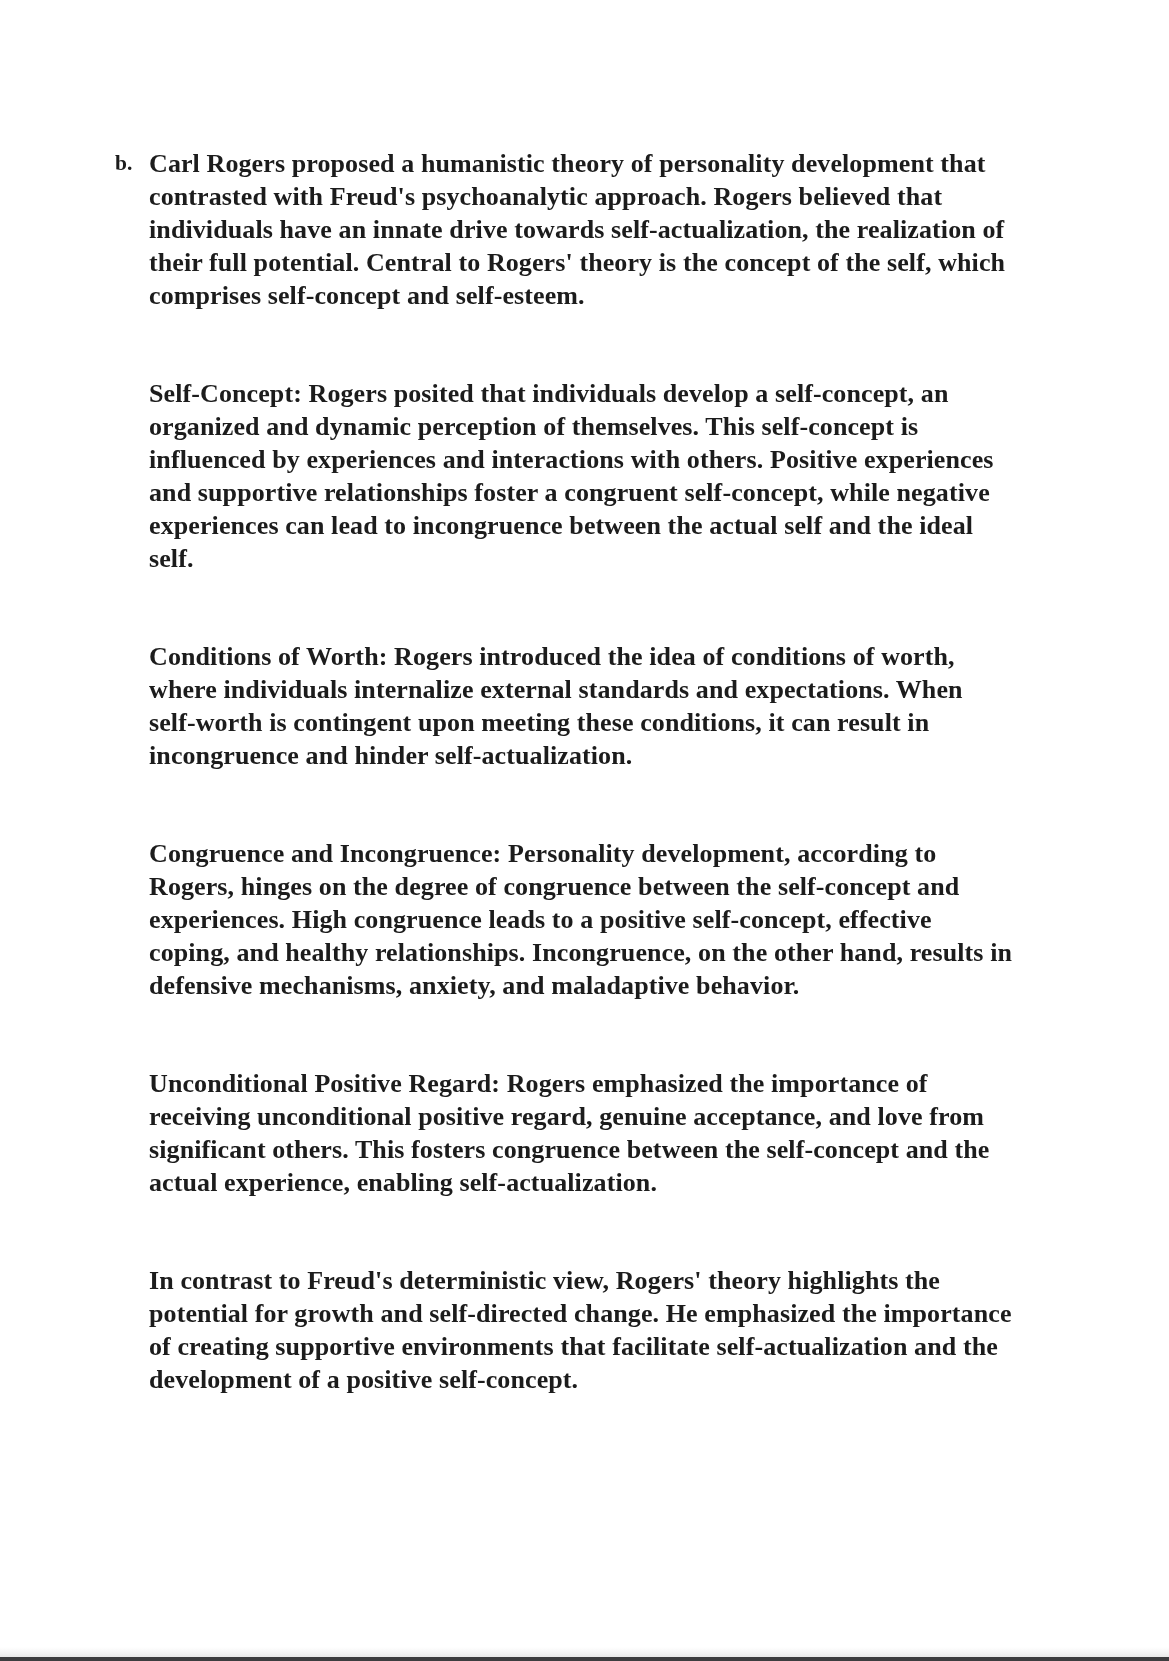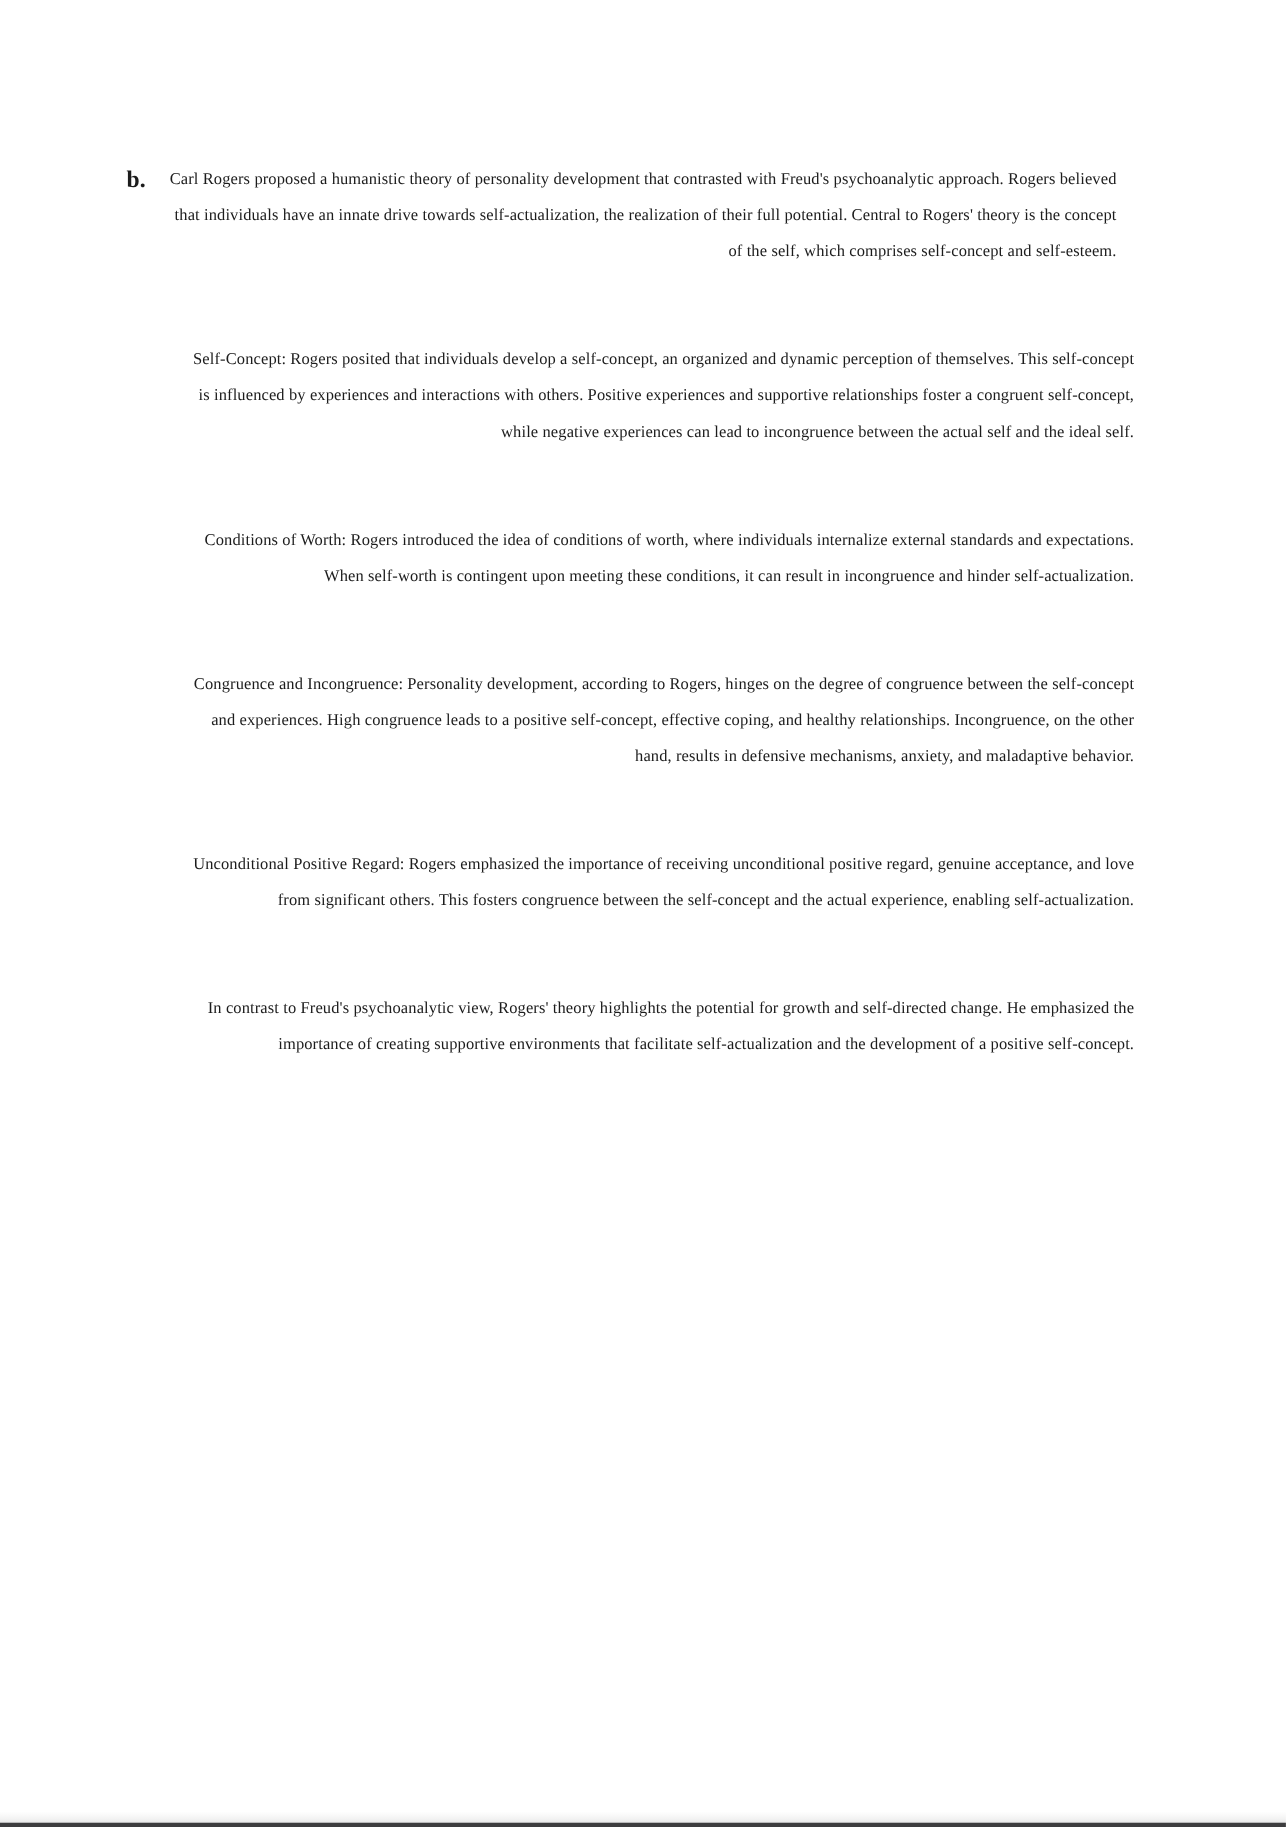--- a/index.html
+++ b/index.html
@@ -15,44 +15,45 @@
     font-family: "Liberation Serif", "DejaVu Serif", serif;
     color: #1c1c1c;
   }
   .content {
     position: absolute;
     top: 147px;
     left: 115px;
     width: 900px;
   }
   .para {
-    font-size: 15px;
+    font-size: 26px;
     line-height: 33px;
     margin: 0 0 65px 0;
     width: 866px;
-    text-align: right;
+    text-align: left;
     letter-spacing: 0.1px;
+    font-weight: bold;
   }
   .list-item {
     position: relative;
     margin: 0 0 65px 0;
   }
   .list-item .marker {
     position: absolute;
     left: 0;
     top: 0;
     font-weight: bold;
     font-size: 21.5px;
     line-height: 33px;
   }
   .list-item .para {
     margin: 0 0 0 34px;
   }
   .indented {
-    margin-left: 50px;
+    margin-left: 34px;
   }
   .bottom-edge {
     position: absolute;
     left: 0;
     bottom: 0;
     width: 1169px;
     height: 14px;
     background: linear-gradient(to bottom, #ffffff 0%, #f4f4f4 60%, #e9e9e9 100%);
     border-bottom: 4px solid #3d3d3f;
     box-sizing: border-box;
@@ -69,17 +70,17 @@
   </div>
 
   <p class="para indented">Self-Concept: Rogers posited that individuals develop a self-concept, an organized and dynamic perception of themselves. This self-concept is influenced by experiences and interactions with others. Positive experiences and supportive relationships foster a congruent self-concept, while negative experiences can lead to incongruence between the actual self and the ideal self.</p>
 
   <p class="para indented">Conditions of Worth: Rogers introduced the idea of conditions of worth, where individuals internalize external standards and expectations. When self-worth is contingent upon meeting these conditions, it can result in incongruence and hinder self-actualization.</p>
 
   <p class="para indented">Congruence and Incongruence: Personality development, according to Rogers, hinges on the degree of congruence between the self-concept and experiences. High congruence leads to a positive self-concept, effective coping, and healthy relationships. Incongruence, on the other hand, results in defensive mechanisms, anxiety, and maladaptive behavior.</p>
 
   <p class="para indented">Unconditional Positive Regard: Rogers emphasized the importance of receiving unconditional positive regard, genuine acceptance, and love from significant others. This fosters congruence between the self-concept and the actual experience, enabling self-actualization.</p>
 
-  <p class="para indented">In contrast to Freud's psychoanalytic view, Rogers' theory highlights the potential for growth and self-directed change. He emphasized the importance of creating supportive environments that facilitate self-actualization and the development of a positive self-concept.</p>
+  <p class="para indented">In contrast to Freud's deterministic view, Rogers' theory highlights the potential for growth and self-directed change. He emphasized the importance of creating supportive environments that facilitate self-actualization and the development of a positive self-concept.</p>
 
 </div>
 
 <div class="bottom-edge"></div>
 
 </body></html>

